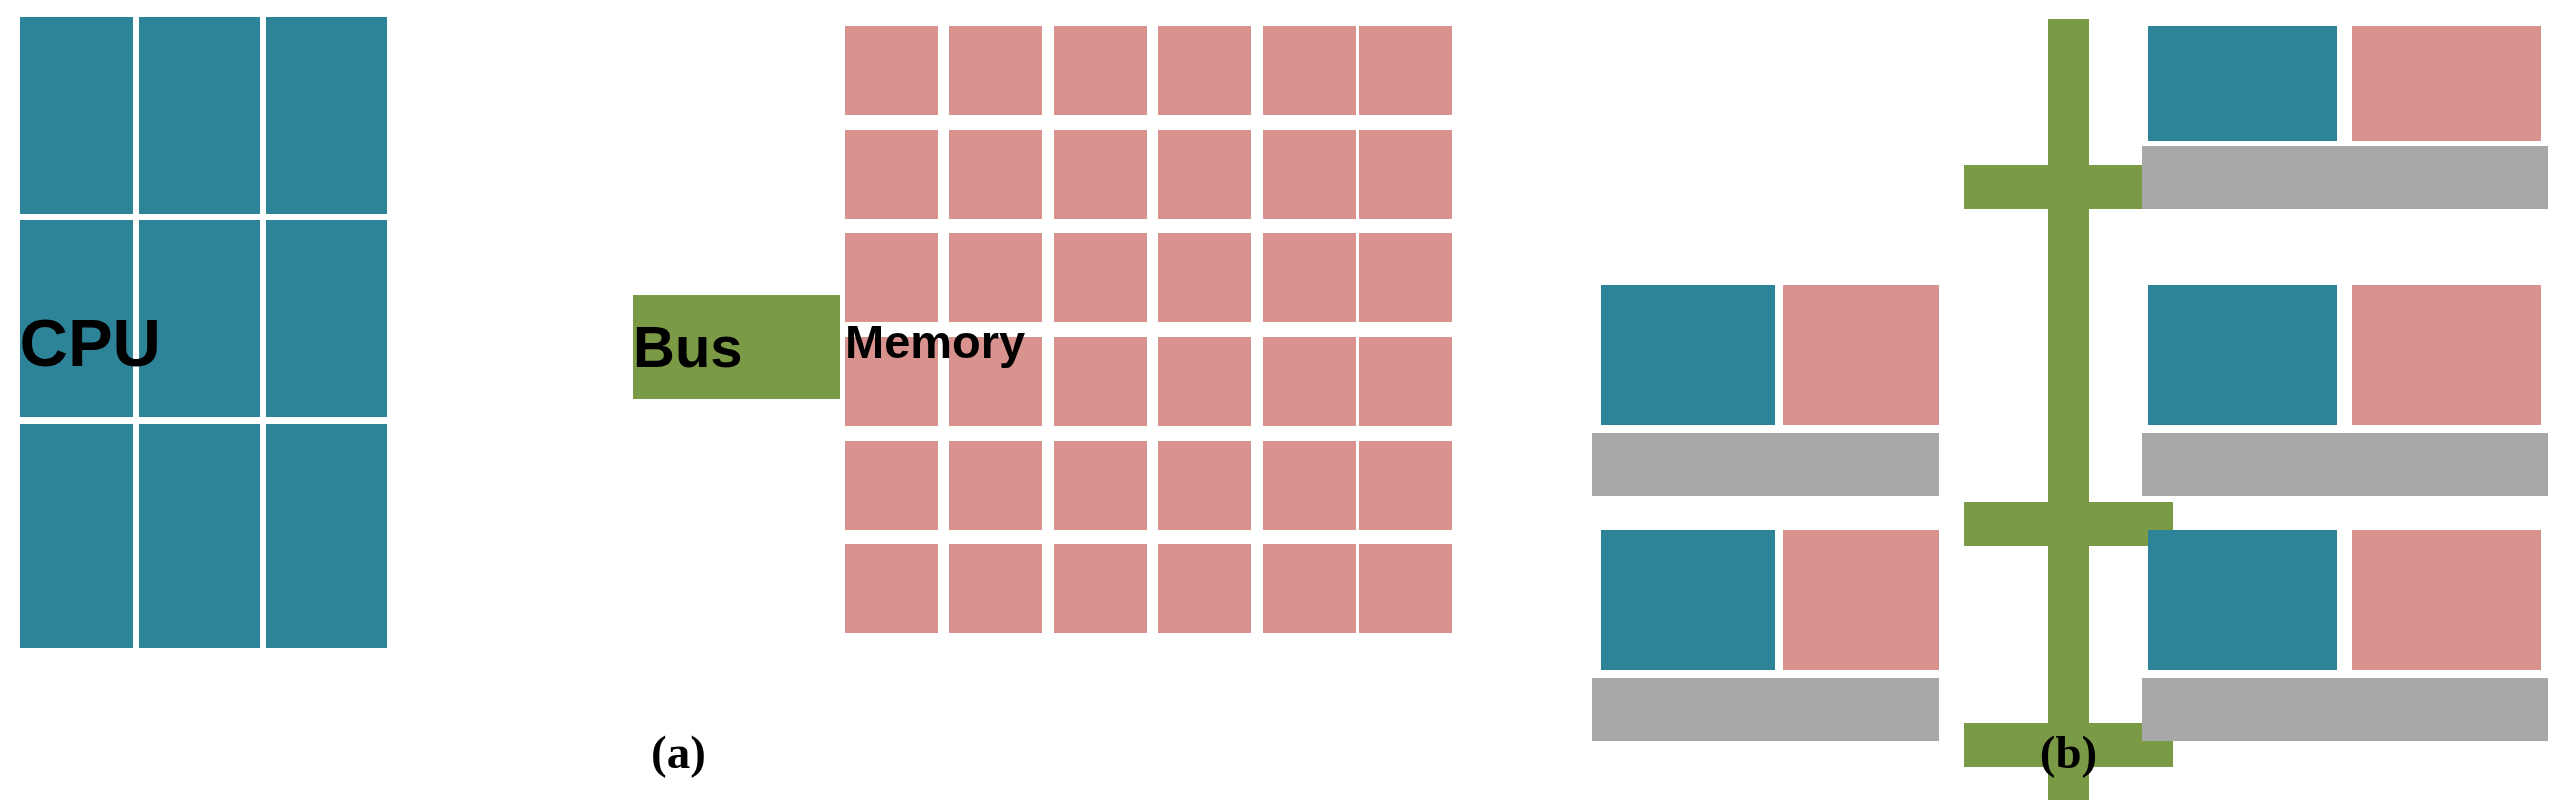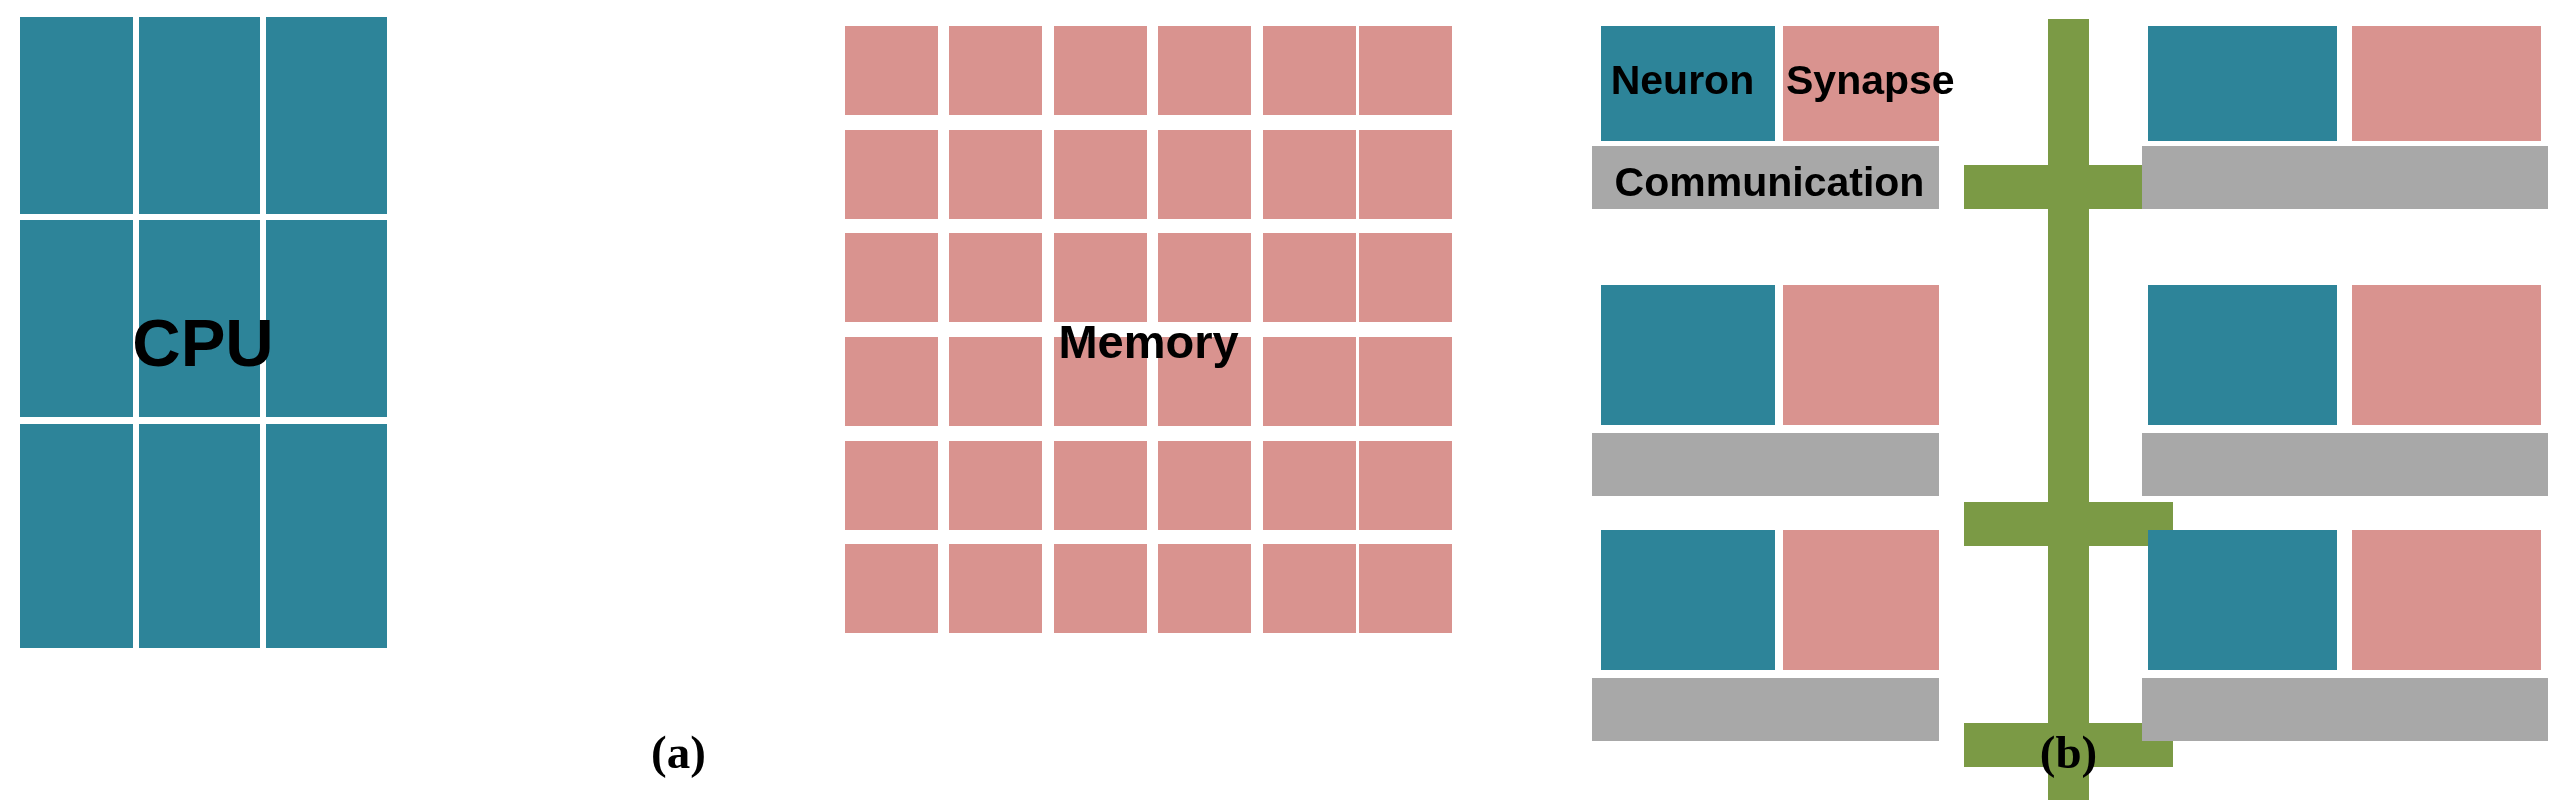--- a/index.html
+++ b/index.html
@@ -13,21 +13,20 @@
   .mem-tile{background:#d9938f;}
   .bus-box{background:#7b9a45;}
 
   .big-label{
     position:absolute;
     font-family:"Liberation Sans",sans-serif;
     font-weight:bold;
     color:#000000;
     white-space:nowrap;
     line-height:1;
-    text-align:center;
   }
   .lbl-cpu{font-size:67px;left:0;top:0;width:100%;}
   .lbl-mem{font-size:47px;left:0;top:0;width:100%;}
   .lbl-bus{font-size:58px;left:0;top:0;width:100%;}
 
   
   .neuron{background:#2d8499;}
   .synapse{background:#d9938f;}
   .comm{background:#a8a8a8;}
   .spine,.crossbar{background:#7b9a45;}
@@ -72,20 +71,25 @@
 
       <div class="blk cpu-tile" style="left:0px;top:407px;width:113px;height:224px;"></div>
       <div class="blk cpu-tile" style="left:119px;top:407px;width:121px;height:224px;"></div>
       <div class="blk cpu-tile" style="left:246px;top:407px;width:121px;height:224px;"></div>
 
       <div class="blk" style="left:0px;top:292px;width:367px;height:70px;">
         <div class="big-label lbl-cpu">CPU</div>
       </div>
     </div>
 
+    <div class="blk bus-box" style="left:633px;top:295px;width:207px;height:104px;">
+      <div class="blk" style="left:0px;top:23.4px;width:207px;height:62px;">
+        <div class="big-label lbl-bus">Bus</div>
+      </div>
+    </div>
 
     <div class="blk" style="left:845px;top:26px;width:608px;height:633px;">
 
       <div class="blk mem-tile" style="left:0px;top:0px;width:93px;height:89px;"></div>
       <div class="blk mem-tile" style="left:104px;top:0px;width:93px;height:89px;"></div>
       <div class="blk mem-tile" style="left:209px;top:0px;width:93px;height:89px;"></div>
       <div class="blk mem-tile" style="left:313px;top:0px;width:93px;height:89px;"></div>
       <div class="blk mem-tile" style="left:418px;top:0px;width:93px;height:89px;"></div>
       <div class="blk mem-tile" style="left:514px;top:0px;width:93px;height:89px;"></div>
 
@@ -135,28 +139,20 @@
   <div class="blk" style="left:1480px;top:0px;width:1096px;height:800px;">
 
     <div class="blk spine" style="left:568px;top:18.7px;width:41px;height:788px;"></div>
 
     <div class="blk crossbar" style="left:484px;top:165px;width:209px;height:44px;"></div>
 
     <div class="blk crossbar" style="left:484px;top:502px;width:209px;height:44px;"></div>
 
     <div class="blk crossbar" style="left:484px;top:723px;width:209px;height:44px;"></div>
 
-    <div class="blk" style="left:112px;top:18.7px;width:347px;height:191px;">
-      <div class="blk neuron" style="left:8.6px;top:7px;width:174px;height:115px;"></div>
-      <div class="blk synapse" style="left:191px;top:7px;width:156px;height:115px;"></div>
-      <div class="blk comm" style="left:0px;top:127px;width:347px;height:63px;"></div>
-      <div class="core-label" style="left:18.7px;top:41px;">Neuron</div>
-      <div class="core-label" style="left:194px;top:41px;">Synapse</div>
-      <div class="core-label" style="left:22.6px;top:143px;">Communication</div>
-    </div>
 
     <div class="blk" style="left:662px;top:18.7px;width:406px;height:191px;">
       <div class="blk neuron" style="left:6.2px;top:7px;width:189px;height:115px;"></div>
       <div class="blk synapse" style="left:210px;top:7px;width:189px;height:115px;"></div>
       <div class="blk comm" style="left:0px;top:127px;width:406px;height:63px;"></div>
     </div>
 
     <div class="blk" style="left:112px;top:285px;width:347px;height:285px;">
       <div class="blk neuron" style="left:8.6px;top:0px;width:174px;height:140px;"></div>
       <div class="blk synapse" style="left:191px;top:0px;width:156px;height:140px;"></div>

